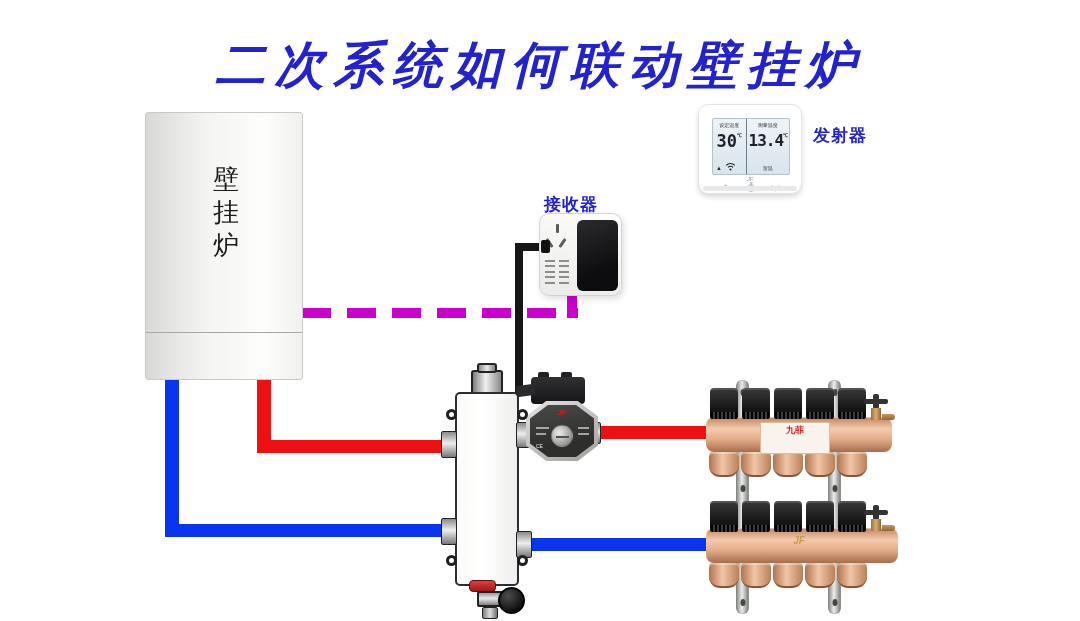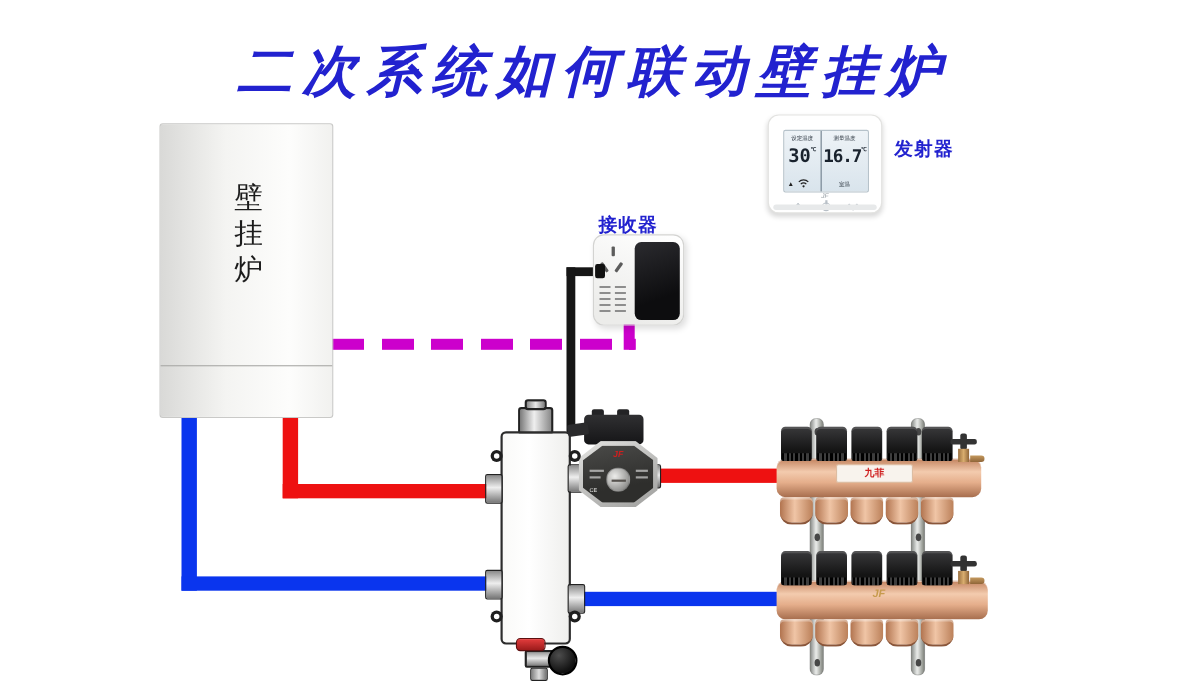--- a/index.html
+++ b/index.html
@@ -171,21 +171,21 @@
     box-shadow:inset 0 1px 0 rgba(255,255,255,.5); }
   .m-cap { position:absolute; width:28px; height:31px; border-radius:4px 4px 2px 2px;
     background:linear-gradient(180deg,#39393b,#141414 70%);
     box-shadow:inset 0 2px 0 rgba(255,255,255,.14); z-index:4; }
   .m-cap::after { content:""; position:absolute; left:1px; right:1px; bottom:0; height:7px;
     background:repeating-linear-gradient(90deg,#000 0 2px,#3d3d3d 2px 4px);
     border-radius:0 0 2px 2px; }
   .m-union { position:absolute; width:30px; height:25px; border-radius:4px 4px 11px 11px;
     background:linear-gradient(90deg,#b1734e,#f0c5a6 45%,#bb8059);
     border-bottom:2px solid #8a563a; box-shadow:inset 0 2px 0 rgba(255,255,255,.35); z-index:4; }
-  .m-label { position:absolute; left:58px; width:70px; height:17px; background:#f8f3ed;
+  .m-label { position:absolute; left:58px; width:70px; height:32px; background:#f8f3ed;
     border:1px solid #ddbda2; border-radius:2px; text-align:center; line-height:15px;
     font-size:9px; font-weight:bold; color:var(--brand-red,#cf1f1f); z-index:5; }
   .m-logo { position:absolute; left:72px; width:50px; text-align:center; font-size:10px;
     font-weight:bold; font-style:italic; color:var(--brand-gold,#c79b4e); z-index:5; }
   .m-drain-c1 { position:absolute; left:162px; width:24px; height:5px; background:#333;
     border-radius:2px; z-index:4; }
   .m-drain-c2 { position:absolute; left:171px; width:6px; height:15px; background:#333;
     border-radius:2px; z-index:4; }
   .m-drain-stem { position:absolute; left:169px; width:10px; height:12px;
     background:linear-gradient(90deg,#9a7040,#d9ad6e 50%,#8f6538); z-index:4; }
@@ -241,21 +241,21 @@
           <span class="tri">▲</span>
           <svg width="11" height="9" viewBox="0 0 11 9">
             <path d="M1.2 3.4 A5.8 5.8 0 0 1 9.8 3.4" fill="none" stroke="#222" stroke-width="1.1"></path>
             <path d="M3 5.4 A3.4 3.4 0 0 1 8 5.4" fill="none" stroke="#222" stroke-width="1.1"></path>
             <circle cx="5.5" cy="7.4" r="1" fill="#222"></circle>
           </svg>
         </div>
       </div>
       <div class="lcd-pane right">
         <div class="lcd-title">测量温度</div>
-        <div class="lcd-val"><span>16.7</span><sup>℃</sup></div>
+        <div class="lcd-val"><span>13.4</span><sup>℃</sup></div>
         <div class="lcd-room">室温</div>
       </div>
     </div>
     <div class="th-logo">JF</div>
     <div class="th-buttons">
       <span class="chev up"></span>
       <span class="pwr"></span>
       <span class="chev down"></span>
     </div>
   </div>

